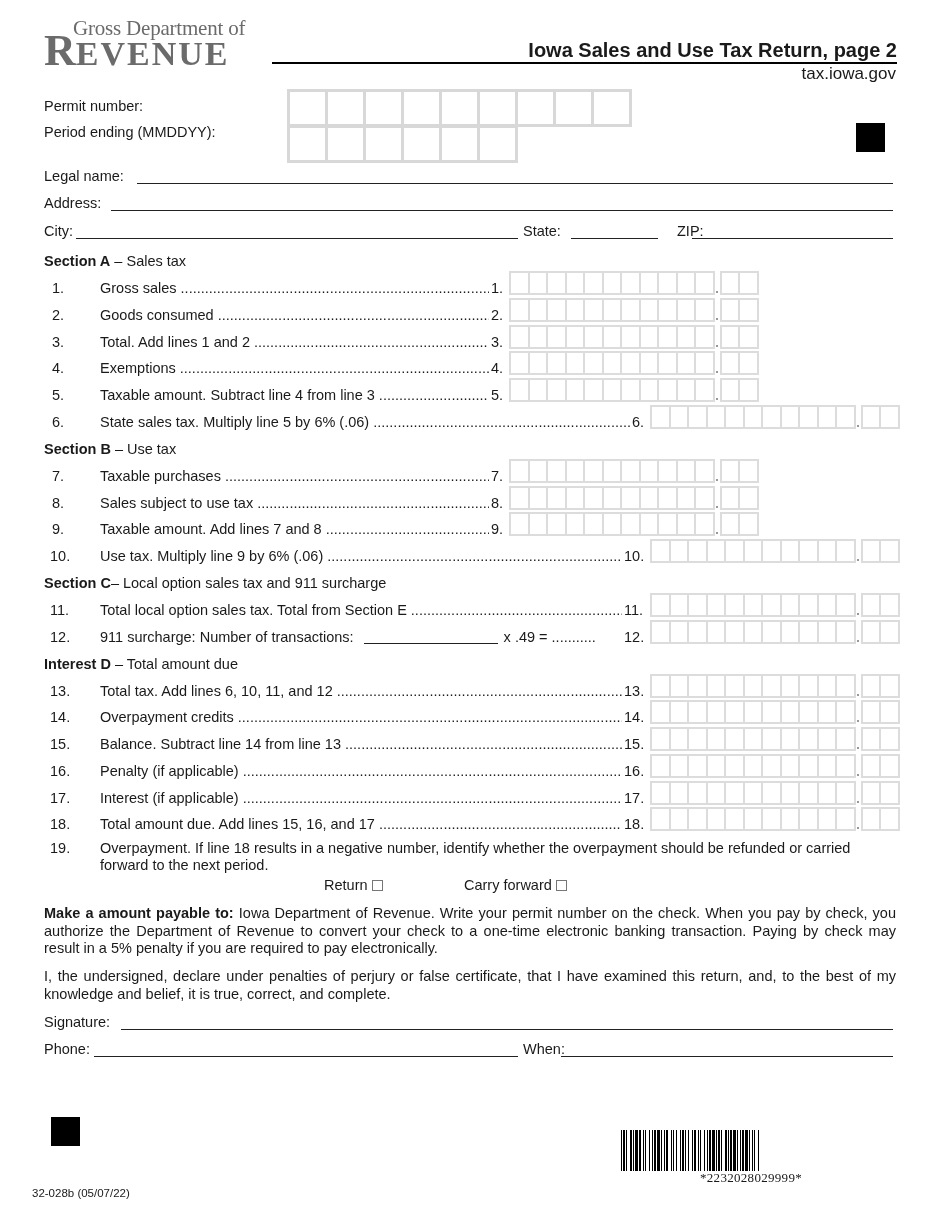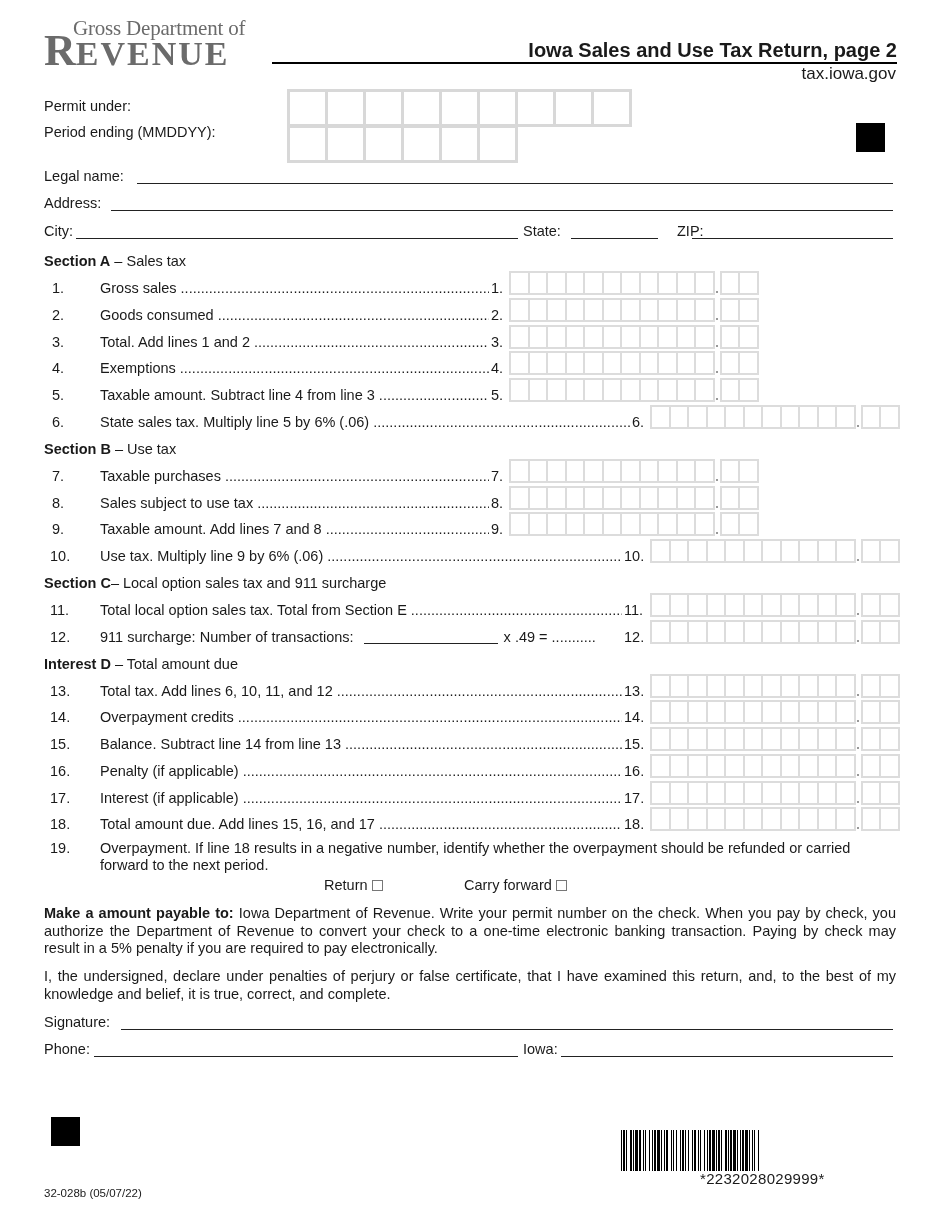--- a/index.html
+++ b/index.html
@@ -38,34 +38,34 @@
   .money .dollars, .money .cents { display: flex; background: #dcdcdc; padding: 2px; gap: 2px; }
   .money .cell { width: 16.5px; height: 20px; background: #fff; }
   .money .sep { width: 5px; height: 24px; position: relative; }
   .money .sep::after { content: ""; position: absolute; left: 1px; bottom: 2px; width: 2px; height: 2px; background: #999; }
 
   .checkbox { display: inline-block; width: 11px; height: 11px; border: 1px solid #777; background: #fff; vertical-align: -1px; margin-left: 4px; }
 
   .para { left: 44px; width: 852px; font-size: 14.5px; line-height: 17.5px; text-align: justify; }
 
   .barcode { left: 621px; top: 1130px; width: 281px; height: 41px; display: flex; }
-  .barcode-num { left: 700px; top: 1170px; font-family: Liberation Sans, sans-serif; font-size: 15px; letter-spacing: 0.3px; }
-  .form-id { left: 44px; top: 1187px; font-size: 11.5px; }
+  .barcode-num { left: 700px; top: 1170px; font-family: Liberation Serif, serif; font-size: 13px; letter-spacing: 0.3px; }
+  .form-id { left: 32px; top: 1187px; font-size: 11.5px; }
 </style>
 </head>
 <body>
 
 <div class="abs logo-top">Gross Department of</div>
 <div class="abs logo-main"><span class="big">R</span><span class="small">EVENUE</span></div>
 <div class="abs title-rule"></div>
 <div class="abs title">Iowa Sales and Use Tax Return, page 2</div>
 <div class="abs url">tax.iowa.gov</div>
 <div class="abs corner-mark"></div>
 
-<div class="abs label" style="left:44px; top:98px;">Permit under:</div>
+<div class="abs label" style="left:44px; top:98px;">Permit number:</div>
 <div class="abs boxrow permit-row" id="permit-row">
     <div class="cell"></div>
     <div class="cell"></div>
     <div class="cell"></div>
     <div class="cell"></div>
     <div class="cell"></div>
     <div class="cell"></div>
     <div class="cell"></div>
     <div class="cell"></div>
     <div class="cell"></div>
@@ -518,21 +518,21 @@
 <div class="abs label" style="left:324px; top:877px;"><span>Return</span><span class="checkbox"></span></div>
 <div class="abs label" style="left:464px; top:877px;"><span>Carry forward</span><span class="checkbox"></span></div>
 
 <div class="abs para" style="top:905px;"><b>Make a amount payable to:</b><span> Iowa Department of Revenue. Write your permit number on the check. When you pay by check, you authorize the Department of Revenue to convert your check to a one-time electronic banking transaction. Paying by check may result in a 5% penalty if you are required to pay electronically.</span></div>
 <div class="abs para" style="top:968px;">I, the undersigned, declare under penalties of perjury or false certificate, that I have examined this return, and, to the best of my knowledge and belief, it is true, correct, and complete.</div>
 
 <div class="abs label" style="left:44px; top:1014px;">Signature:</div>
 <div class="abs uline" style="left:121px; top:1014px; width:772px;"></div>
 <div class="abs label" style="left:44px; top:1041px;">Phone:</div>
 <div class="abs uline" style="left:94px; top:1041px; width:424px;"></div>
-<div class="abs label" style="left:523px; top:1041px;">Iowa:</div>
+<div class="abs label" style="left:523px; top:1041px;">When:</div>
 <div class="abs uline" style="left:561px; top:1041px; width:332px;"></div>
 
 <div class="abs corner-mark-bl"></div>
 <div class="abs barcode" id="barcode">
     <div style="width: 1px; height: 100%; background: rgb(0, 0, 0);"></div>
     <div style="width: 1px; height: 100%; background: rgb(255, 255, 255);"></div>
     <div style="width: 2px; height: 100%; background: rgb(0, 0, 0);"></div>
     <div style="width: 1px; height: 100%; background: rgb(255, 255, 255);"></div>
     <div style="width: 1px; height: 100%; background: rgb(0, 0, 0);"></div>
     <div style="width: 3px; height: 100%; background: rgb(255, 255, 255);"></div>

